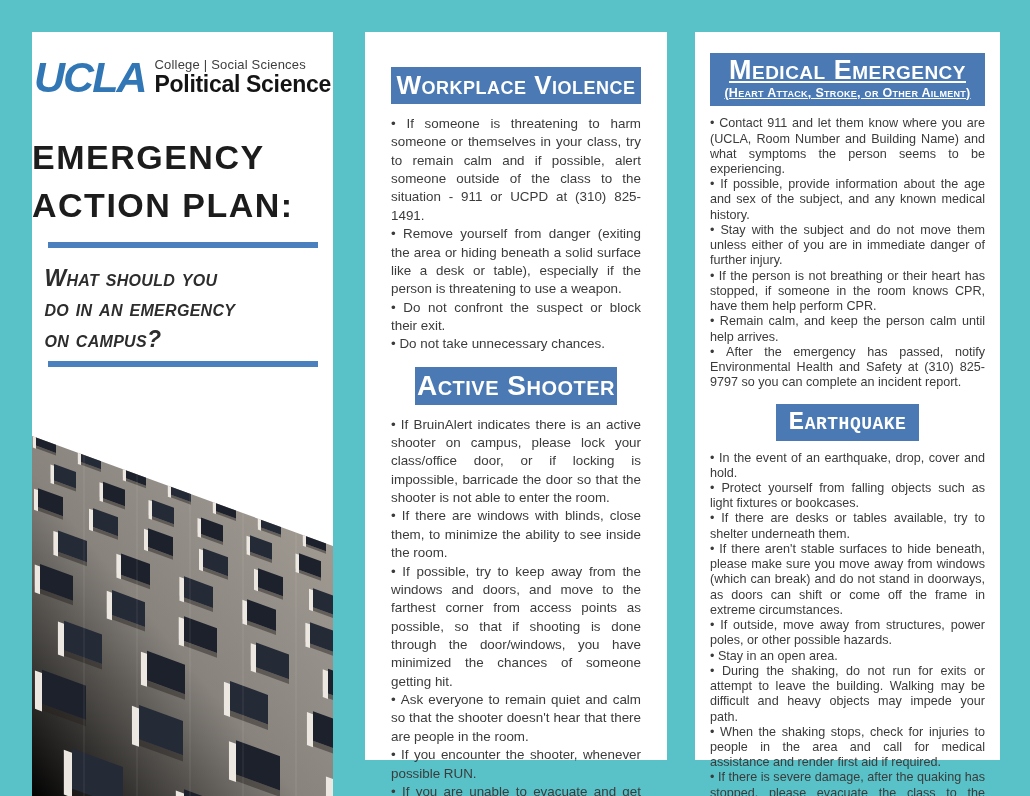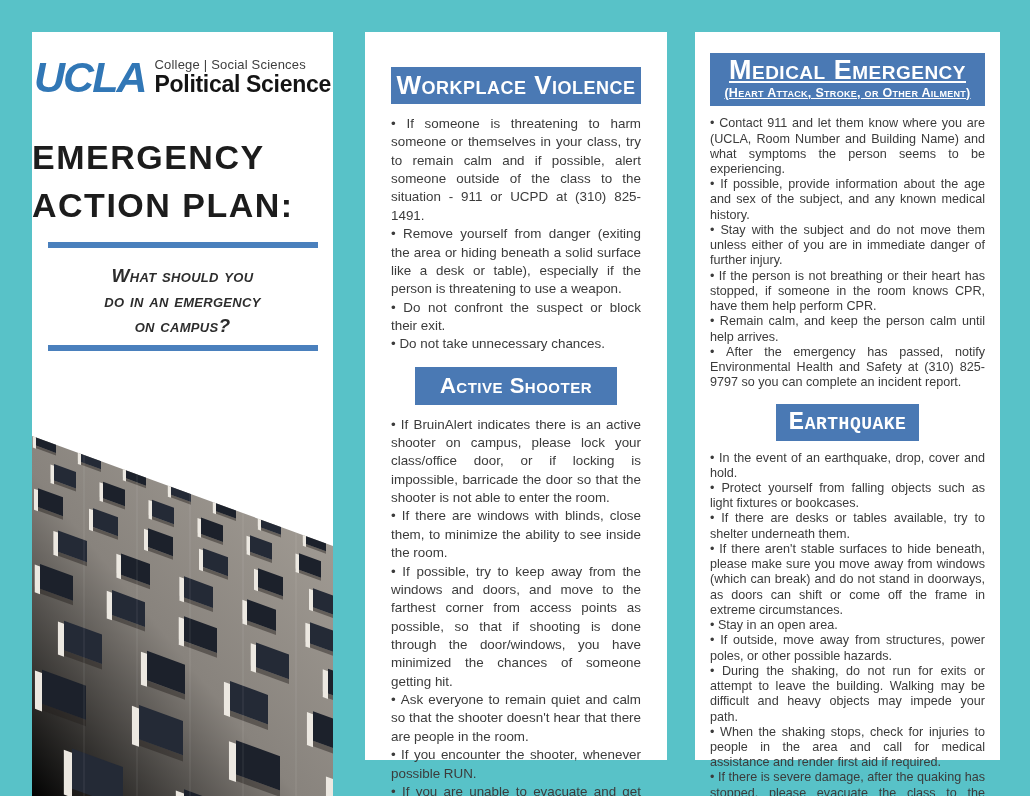--- a/index.html
+++ b/index.html
@@ -24,34 +24,34 @@
   .unit-lines{display:flex;flex-direction:column;align-items:flex-start;line-height:1.1;}
   .unit-top{font-size:13px;color:#3d3d3d;letter-spacing:.2px;}
   .unit-bottom{font-size:23px;font-weight:700;color:#141414;letter-spacing:-.3px;}
   .cover-title{
     margin-top:34px;text-align:left;font-weight:700;color:#1c1c1c;
     font-size:34px;line-height:1.42;letter-spacing:1.5px;
   }
   .blue-rule{width:270px;height:6px;background:#4a80bd;margin:12px auto 0;}
   .blue-rule.second{margin-top:7px;}
   .cover-question{
-    margin:15px auto 0;width:276px;text-align:center;
+    margin:15px auto 0;width:276px;
     font-style:italic;font-variant:small-caps;font-weight:600;
-    font-size:19px;line-height:1.33;color:#2d2d2d;letter-spacing:.3px;
+    font-size:23px;line-height:1.33;color:#2d2d2d;letter-spacing:.3px;
   }
   .building-photo{position:absolute;left:0;bottom:0;width:301px;height:370px;}
   .building-photo svg{display:block;}
 
   
   .section-header{
     background:#4a79b4;color:#ffffff;text-align:center;
     font-variant:small-caps;font-weight:700;letter-spacing:.5px;
   }
   .hdr-wv{margin:23px 14px 0;height:37px;line-height:37px;font-size:26px;}
-  .hdr-as{width:202px;margin:13px auto 0;height:38px;line-height:38px;font-size:22px;}
+  .hdr-as{width:202px;margin:13px auto 0;height:38px;line-height:38px;font-size:28px;}
   .hdr-me{margin:21px 15px 0;padding:3px 0 5px;text-decoration:underline;}
   .hdr-me .me-title{font-size:27px;line-height:1.1;}
   .hdr-me .me-subtitle{font-size:12.5px;line-height:1.25;letter-spacing:.3px;}
   .hdr-eq{width:143px;margin:13px auto 0;height:37px;line-height:37px;font-size:26px;font-family:Liberation Mono, monospace;}
 
   
   .bullets{margin:11px 14px 0;}
   .bullets p{margin:0;text-align:justify;color:#3b3b3b;}
   .bullets p::before{content:"\2022\00a0";}
   .panel-mid .bullets p{font-size:13.4px;line-height:1.37;}
@@ -266,19 +266,19 @@
     <p>Remain calm, and keep the person calm until help arrives.</p>
     <p>After the emergency has passed, notify Environmental Health and Safety at (310) 825-9797 so you can complete an incident report.</p>
   </div>
 
   <div class="section-header hdr-eq">Earthquake</div>
   <div class="bullets">
     <p>In the event of an earthquake, drop, cover and hold.</p>
     <p>Protect yourself from falling objects such as light fixtures or bookcases.</p>
     <p>If there are desks or tables available, try to shelter underneath them.</p>
     <p>If there aren't stable surfaces to hide beneath, please make sure you move away from windows (which can break) and do not stand in doorways, as doors can shift or come off the frame in extreme circumstances.</p>
+    <p>If outside, move away from structures, power poles, or other possible hazards.</p>
     <p>Stay in an open area.</p>
-    <p>If outside, move away from structures, power poles, or other possible hazards.</p>
     <p>During the shaking, do not run for exits or attempt to leave the building. Walking may be difficult and heavy objects may impede your path.</p>
     <p>When the shaking stops, check for injuries to people in the area and call for medical assistance and render first aid if required.</p>
     <p>If there is severe damage, after the quaking has stopped, please evacuate the class to the designated evacuation point.</p>
   </div>
 </div>
 
 </body></html>

